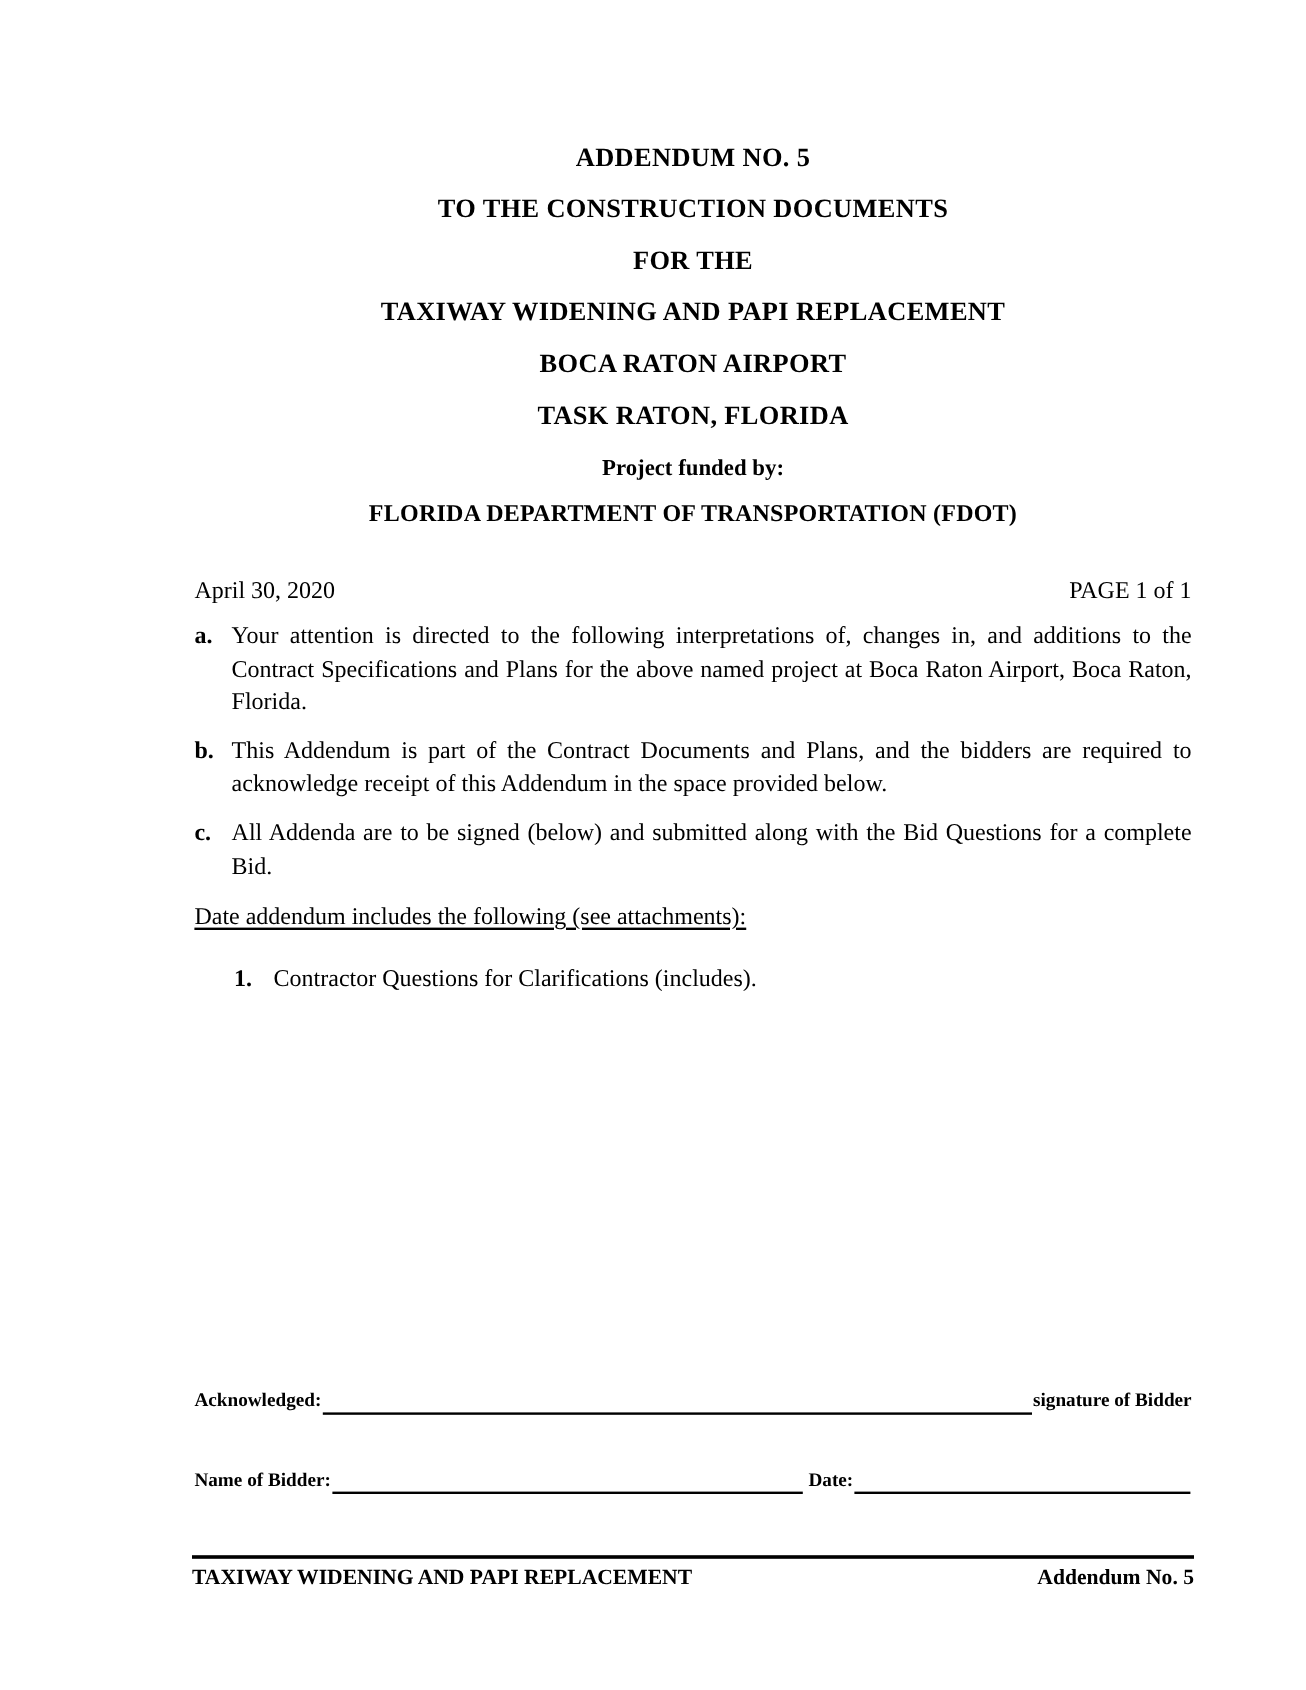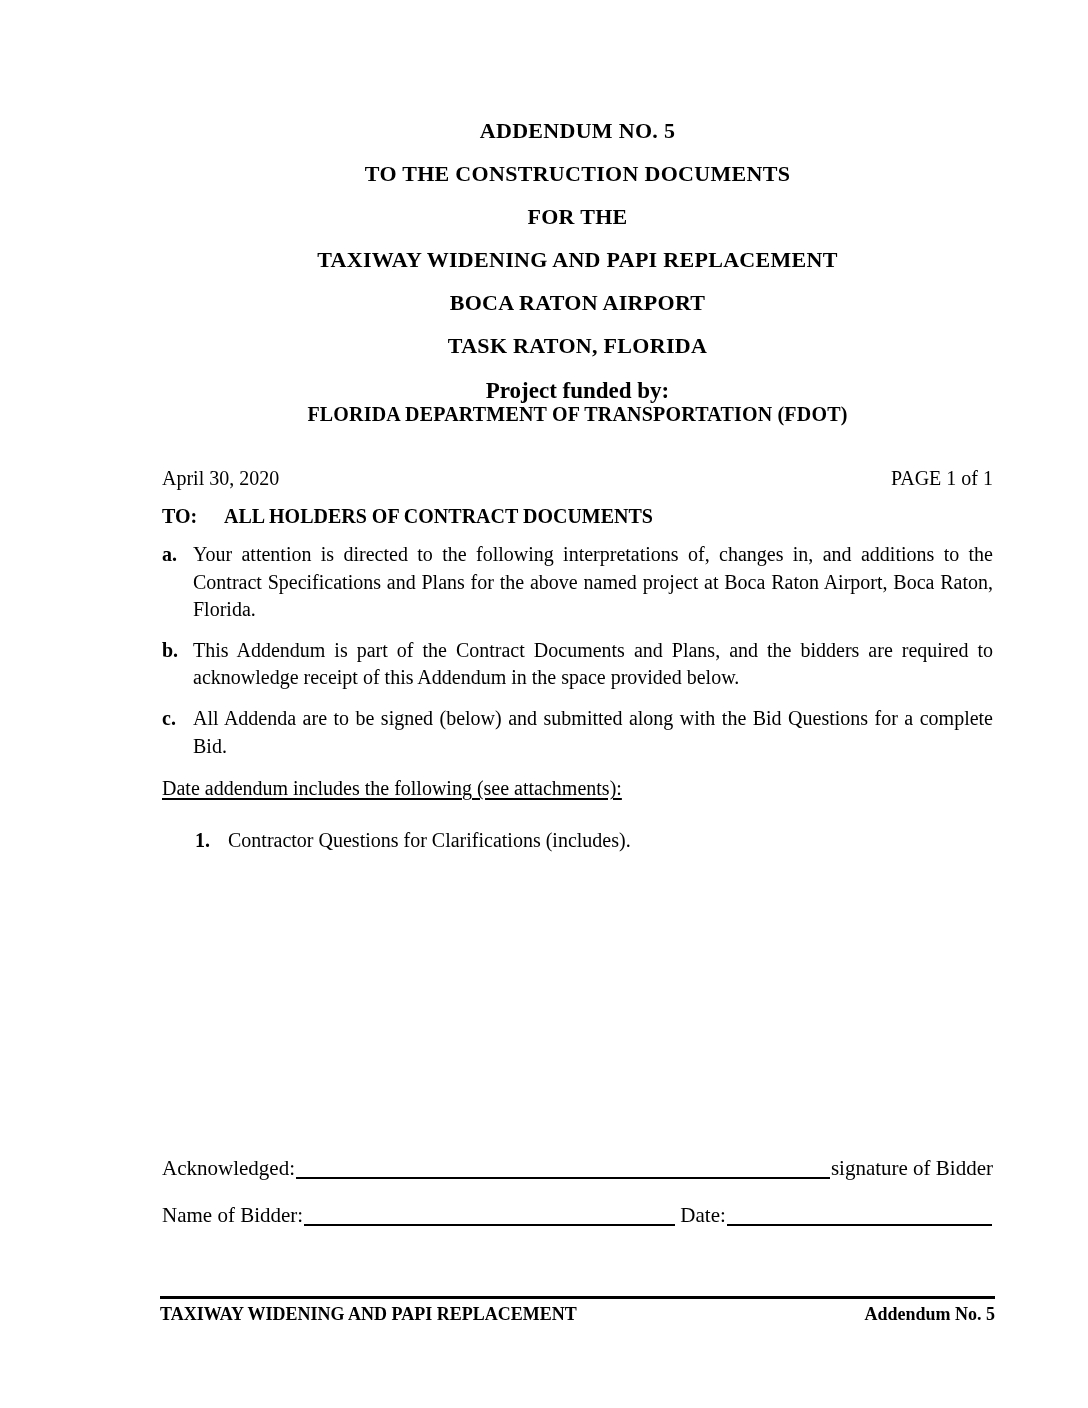--- a/index.html
+++ b/index.html
@@ -7,40 +7,40 @@
   body {
     width:1088px; height:1408px; position:relative; overflow:hidden;
     font-family:"Liberation Serif", serif; color:#000;
   }
   .content { position:absolute; left:162px; top:118px; width:831px; }
 
   .title-block { text-align:center; }
   .title-line { font-weight:bold; font-size:22px; line-height:25px; margin-bottom:18px; letter-spacing:0.3px; }
 
   .funded-block { text-align:center; margin-top:12px; }
-  .funded-label { font-weight:bold; font-size:23px; line-height:23px;margin-top:21px; }
-  .funded-value { font-weight:bold; font-size:20px; line-height:24px; margin-top:0; letter-spacing:0.2px; }
+  .funded-label { font-weight:bold; font-size:19px; line-height:23px;margin-top:21px; }
+  .funded-value { font-weight:bold; font-size:20px; line-height:24px; margin-top:14px; letter-spacing:0.2px; }
 
   .meta-row { display:flex; justify-content:space-between; margin-top:40px; font-weight:normal; font-size:20px; line-height:24px; }
 
   .to-row { display:flex; margin-top:14px; font-weight:bold; font-size:20px; line-height:24px; }
   .to-label { flex:0 0 62px; }
 
   .para { display:flex; margin-top:13px; font-size:20px; line-height:1.38; }
   .para .marker { flex:0 0 31px; font-weight:bold; }
   .para .text { flex:1; text-align:justify; }
 
   .includes-line { margin-top:15px; font-size:20px; line-height:1.38; text-decoration:underline; text-underline-offset:3px; }
 
   .attachment { display:flex; margin-top:24px; margin-left:33px; font-size:20px; line-height:1.38; }
   .attachment .marker { flex:0 0 33px; font-weight:bold; }
 
-  .signature-block { position:absolute; left:162px; width:831px; top:1156px; font-size:21px; line-height:24px; }
+  .signature-block { position:absolute; left:162px; width:831px; top:1156px; font-size:16px; line-height:24px;font-weight:bold; }
   .sig-row { display:flex; align-items:flex-end; }
-  .sig-row.second { margin-top:23px; }
+  .sig-row.second { margin-top:42px; }
   .sig-label { white-space:nowrap; }
   .sig-fill { border-bottom:2px solid #000; height:2px; margin:0 1px 1px 1px; }
   .fill-1 { flex:1; }
   .fill-name { flex:1.40; }
   .fill-date { flex:1; }
   .sig-note { white-space:nowrap; }
   .date-label { white-space:nowrap; margin-left:4px; }
 
   .footer { position:absolute; left:160px; width:835px; top:1296px;
             border-top:3px solid #000; padding-top:4px;
@@ -66,24 +66,20 @@
   <div class="funded-block">
     <div class="funded-label">Project funded by:</div>
     <div class="funded-value">FLORIDA DEPARTMENT OF TRANSPORTATION (FDOT)</div>
   </div>
 
   <div class="meta-row">
     <span>April 30, 2020</span>
     <span>PAGE 1 of 1</span>
   </div>
 
-  <div class="to-row">
-    <span class="to-label">TO:</span>
-    <span>ALL HOLDERS OF CONTRACT DOCUMENTS</span>
-  </div>
 
   <div class="para">
     <span class="marker">a.</span>
     <span class="text">Your attention is directed to the following interpretations of, changes in, and additions to the Contract Specifications and Plans for the above named project at Boca Raton Airport, Boca Raton, Florida.</span>
   </div>
 
   <div class="para">
     <span class="marker">b.</span>
     <span class="text">This Addendum is part of the Contract Documents and Plans, and the bidders are required to acknowledge receipt of this Addendum in the space provided below.</span>
   </div>

